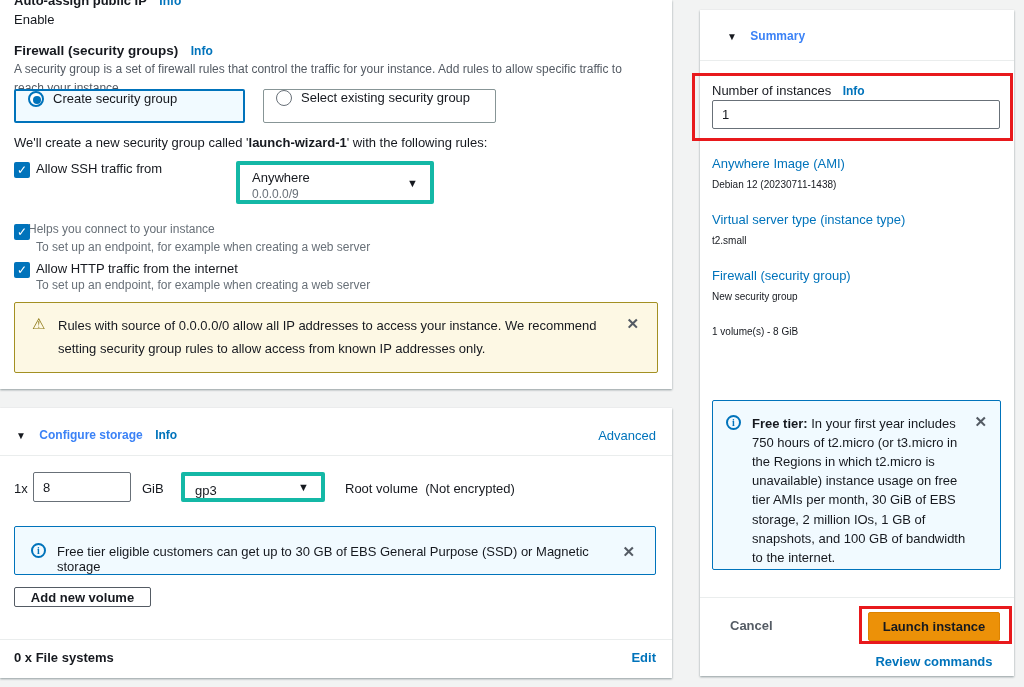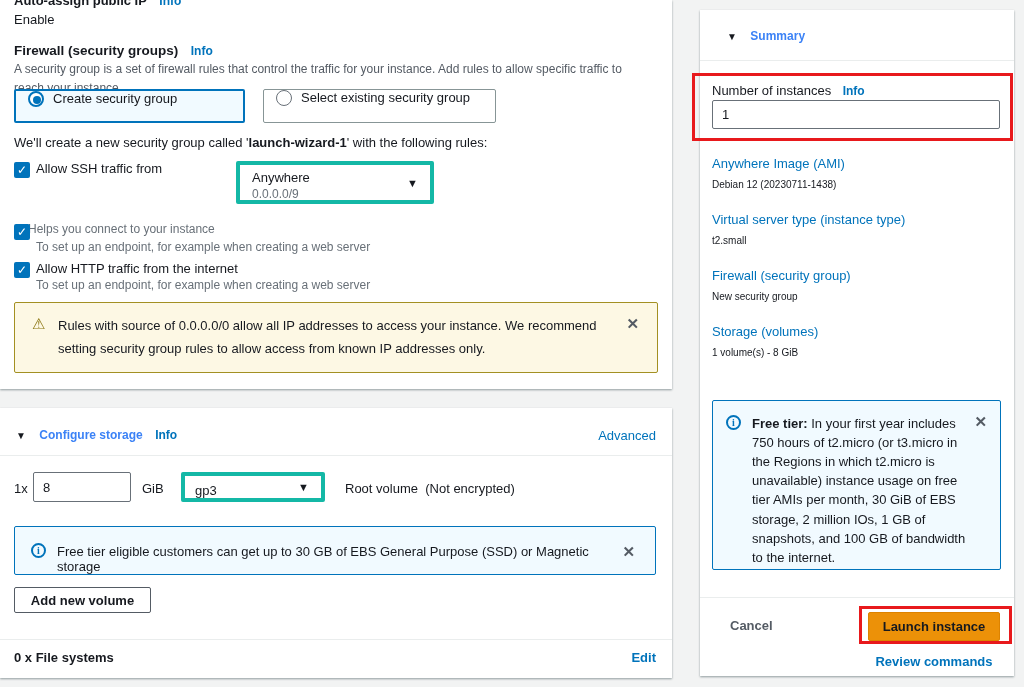--- a/index.html
+++ b/index.html
@@ -129,21 +129,21 @@
   <div class="abs lbl" style="left:345px; top:73px; white-space:nowrap;text-align:center;">
     <span>Root volume</span>&nbsp;&nbsp;<span>(Not encrypted)</span>
   </div>
 
   <div class="alert-info" style="left:14px; top:118px; width:642px; height:49px;">
     <span class="i-circle" style="left:16px; top:16px;">i</span>
     <div class="lbl" style="position:absolute; left:42px; top:17px; width:540px;">Free tier eligible customers can get up to 30 GB of EBS General Purpose (SSD) or Magnetic storage</div>
     <span class="close-x" style="right:20px; top:16px;">✕</span>
   </div>
 
-  <button class="btn-secondary" style="left:14px; top:179px; width:137px; height:26px;text-align:center;">Add new volume</button>
+  <button class="btn-secondary" style="left:14px; top:179px; width:137px; height:20px;text-align:center;">Add new volume</button>
 
   <div class="divider" style="top:231px;"></div>
   <div class="abs lbl bold" style="left:14px; top:242px;">0 x File systems</div>
   <a class="abs link bold" style="right:16px; top:242px; font-size:13px;">Edit</a>
 </div>
 
 <div class="panel" id="panel-summary">
   <div class="abs" style="left:27px; top:16px; white-space:nowrap;">
     <span class="caret">▼</span>
     <span class="sec-title" style="margin-left:9px;">Summary</span>
@@ -163,21 +163,20 @@
     </div>
     <div class="field-block">
       <div class="field-label">Virtual server type (instance type)</div>
       <div class="field-value">t2.small</div>
     </div>
     <div class="field-block">
       <div class="field-label">Firewall (security group)</div>
       <div class="field-value">New security group</div>
     </div>
     <div class="field-block">
-      <div class="field-label">Storage (volumes)</div>
       <div class="field-value">1 volume(s) - 8 GiB</div>
     </div>
   </div>
 
   <div class="alert-info" style="left:12px; top:390px; width:289px; height:170px;">
     <span class="i-circle" style="left:13px; top:14px;">i</span>
     <div style="position:absolute; left:39px; top:13px; width:215px; font-size:13px; line-height:1.47;">
       <span class="bold">Free tier:</span><span> In your first year includes 750 hours of t2.micro (or t3.micro in the Regions in which t2.micro is unavailable) instance usage on free tier AMIs per month, 30 GiB of EBS storage, 2 million IOs, 1 GB of snapshots, and 100 GB of bandwidth to the internet.</span>
     </div>
     <span class="close-x" style="right:13px; top:12px;">✕</span>

